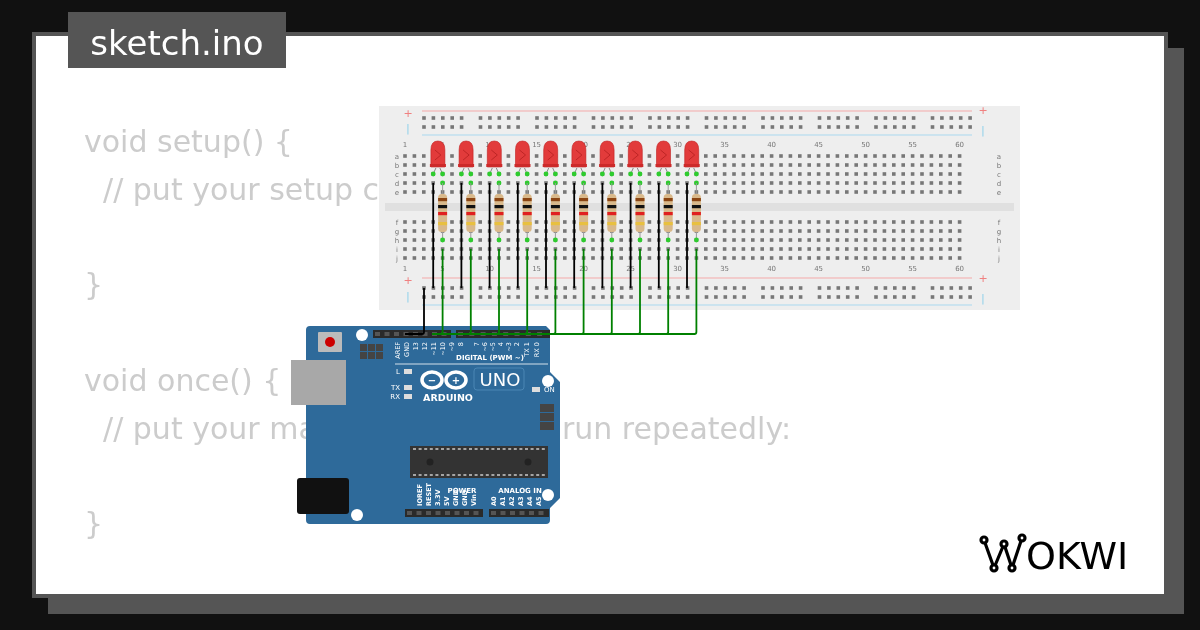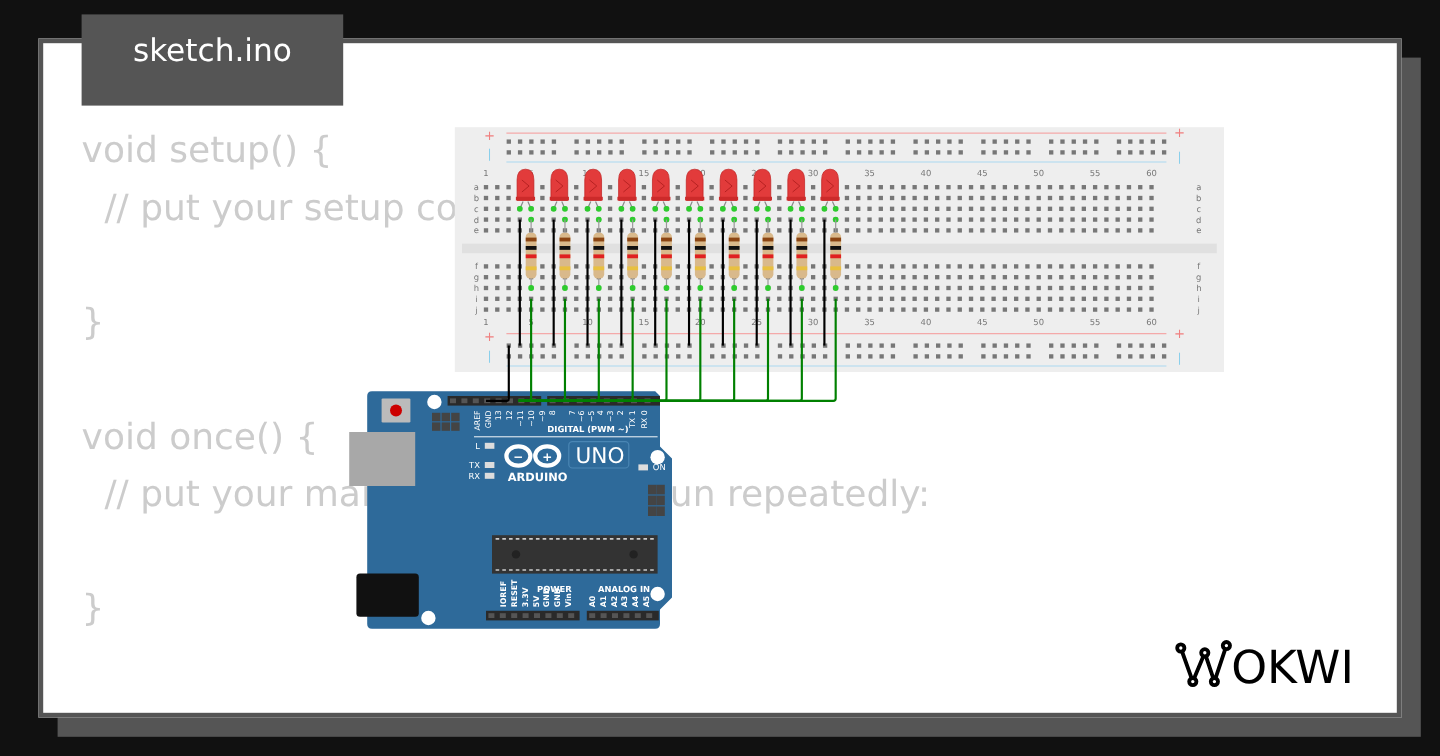--- a/index.html
+++ b/index.html
@@ -1,23 +1,23 @@
 <!DOCTYPE html>
 <html><head>
 <meta charset="utf-8">
 <style>
   html, body { margin:0; padding:0; }
   body { width:1200px; height:630px; background:#111111; position:relative; overflow:hidden;
          font-family:"DejaVu Sans", sans-serif; }
   .shadow { position:absolute; left:48px; top:48px; width:1136px; height:566px; background:#555555; }
   .card { position:absolute; left:32px; top:32px; width:1128px; height:558px; background:#ffffff;
           border:4px solid #555555; }
-  .tab { position:absolute; left:68px; top:12px; width:218px; height:76px; background:#555555;
-         color:#ffffff; font-size:26px; line-height:63px; text-align:center; box-sizing:border-box; }
-  .code { position:absolute; left:68px; top:102px; margin:0; color:#cccccc;
+  .tab { position:absolute; left:68px; top:12px; width:218px; height:56px; background:#555555;
+         color:#ffffff; font-size:34px; line-height:63px; text-align:center; box-sizing:border-box; }
+  .code { position:absolute; left:68px; top:102px; margin:16px; color:#cccccc;
           font-family:"DejaVu Sans", sans-serif; font-size:30px; line-height:47.8px; white-space:pre; }
   .code .line { display:block; height:47.8px; }
   svg.circuit { position:absolute; left:0; top:0; }
   .logo { position:absolute; left:978px; top:528px; width:170px; height:48px; }
 </style>
 </head>
 <body>
 
 <div class="shadow"></div>
 <div class="card"></div>

